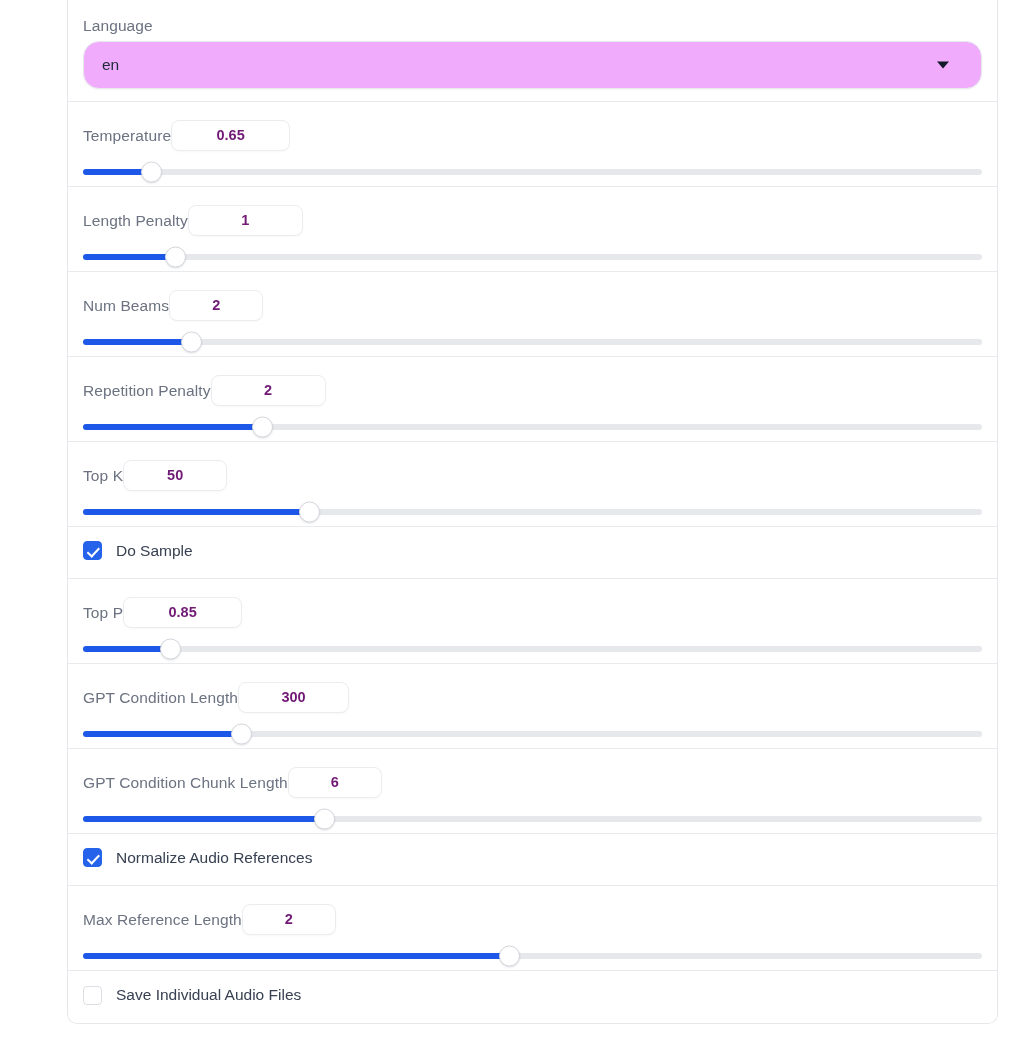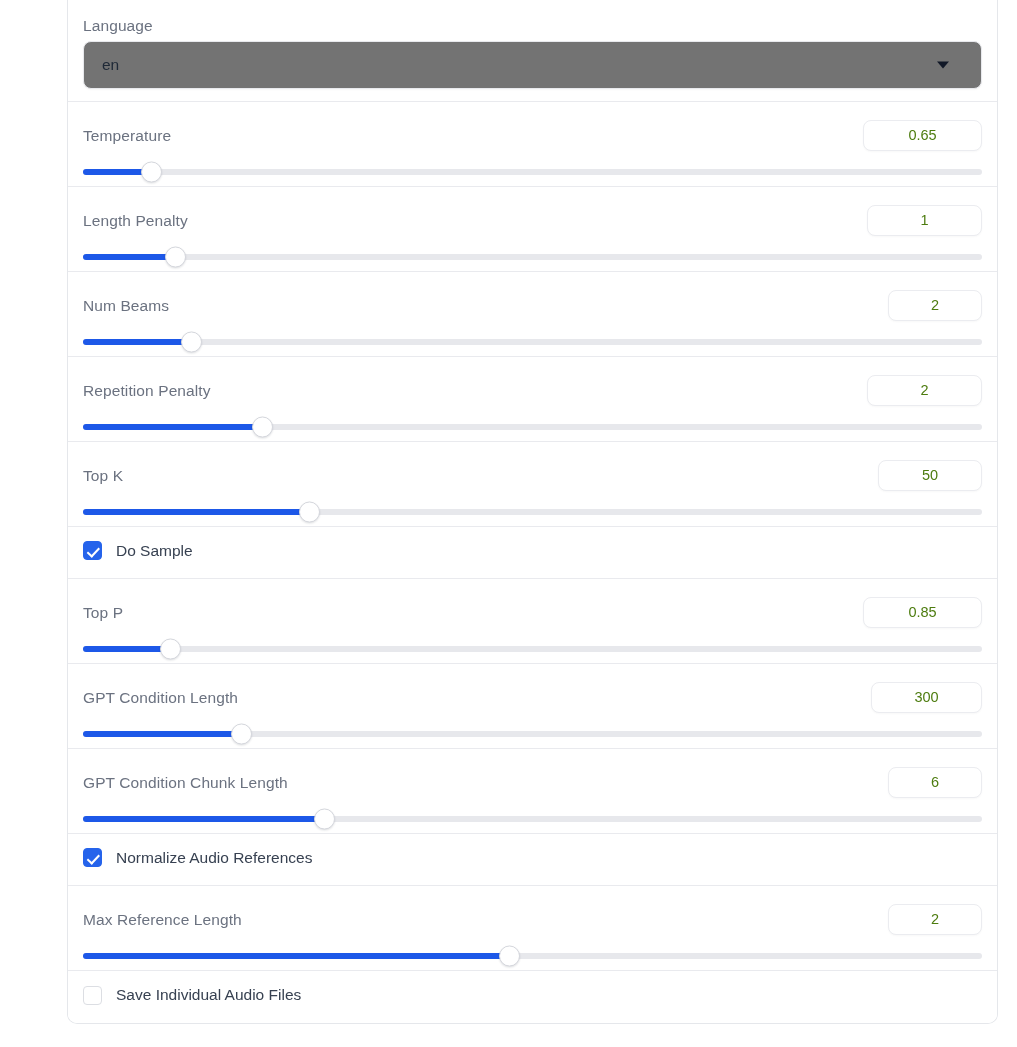--- a/index.html
+++ b/index.html
@@ -49,22 +49,22 @@
     color: #6b7280;
     letter-spacing: .1px;
     line-height: 19px;
   }
 
   .select-box {
     position: relative;
     margin-top: 6px;
     height: 48px;
     border: 1px solid #e8e9ed;
-    border-radius: 8px;
-    background: #737373;
+    border-radius: 16px;
+    background: #f0abfc;
     box-shadow: 0 1px 2px rgba(16,24,40,0.035);
     display: flex;
     align-items: center;
     padding: 4px 18px;
   }
   .select-value {
     font-size: 15.5px;
     color: #1f2937;
     line-height: 20px;
   }
@@ -79,36 +79,36 @@
     border-top: 7px solid #111827;
   }
 
   
   .row-slider { padding-top: 16px; padding-bottom: 16px; height: 85px; }
 
   .slider-head {
     position: relative;
     display: flex;
     align-items: center;
-    justify-content: space-between;
     height: 34px;
   }
 
   .num-box {
     height: 31px;
     border: 1px solid #ebecf0;
     border-radius: 8px;
     background: #ffffff;
     box-shadow: 0 1px 2px rgba(16,24,40,0.03);
     display: flex;
     align-items: center;
     justify-content: center;
     font-size: 14.5px;
-    color: #4d7c0f;
+    color: #701a75;
     flex: none;
+    font-weight: bold;
   }
 
   .track-wrap {
     position: relative;
     height: 20px;
     margin-top: 10px;
   }
   .track {
     position: absolute;
     left: 0; right: 0;

